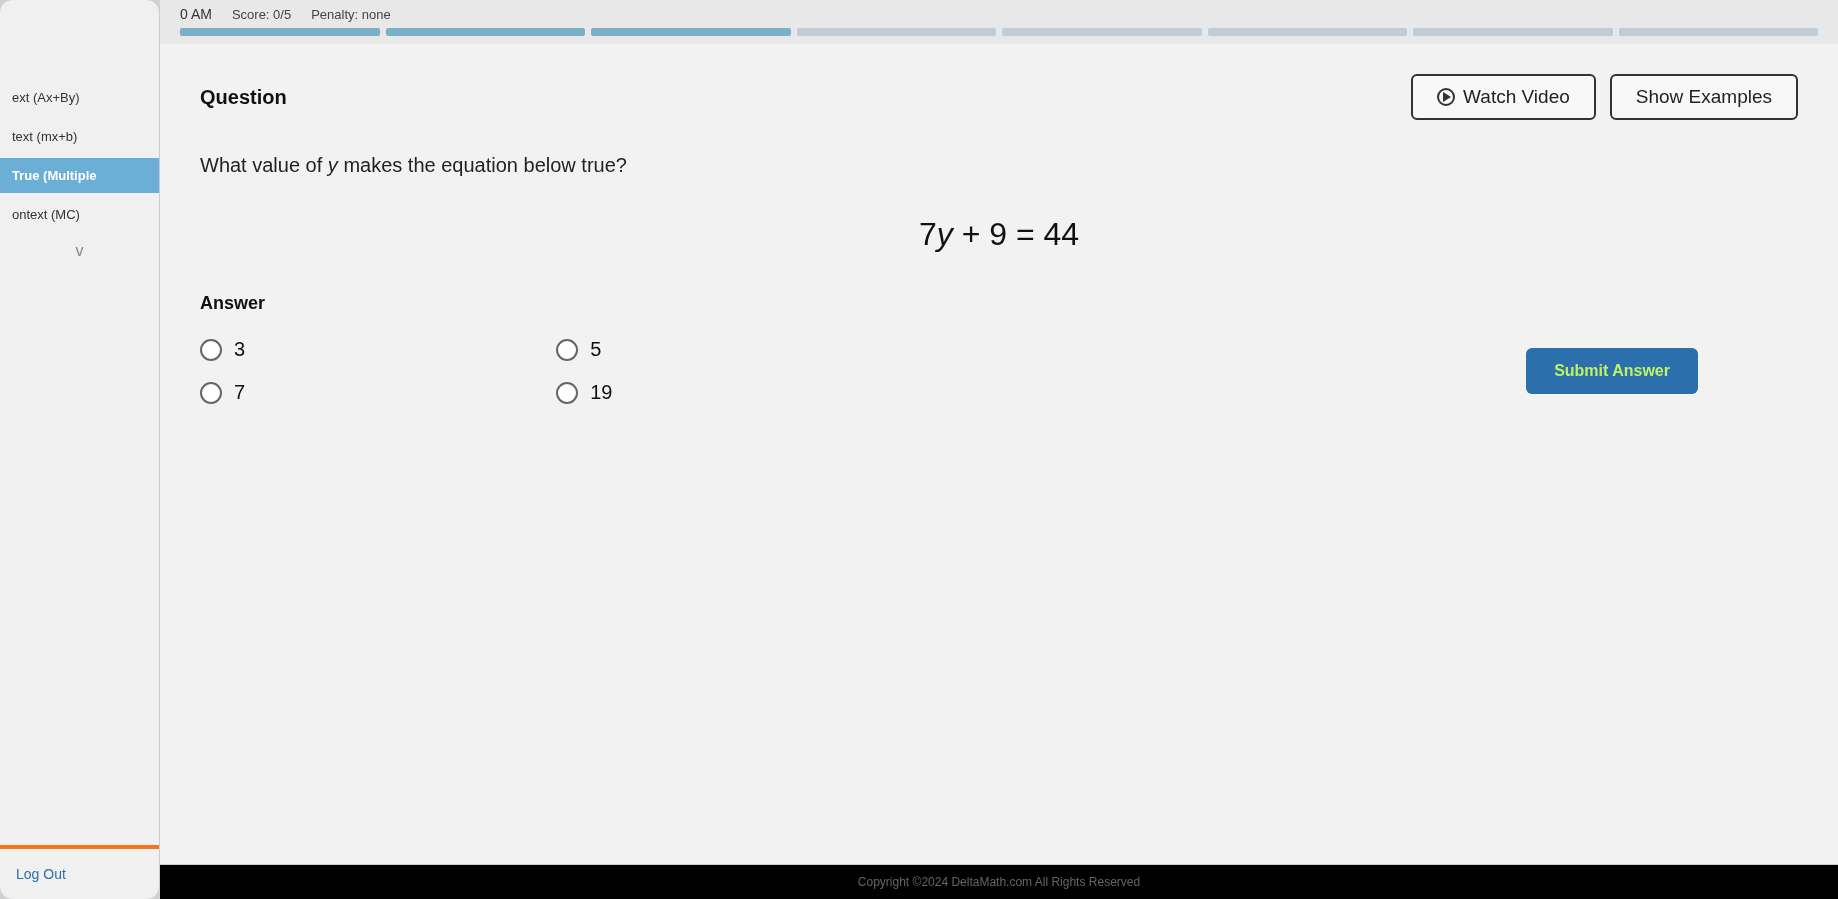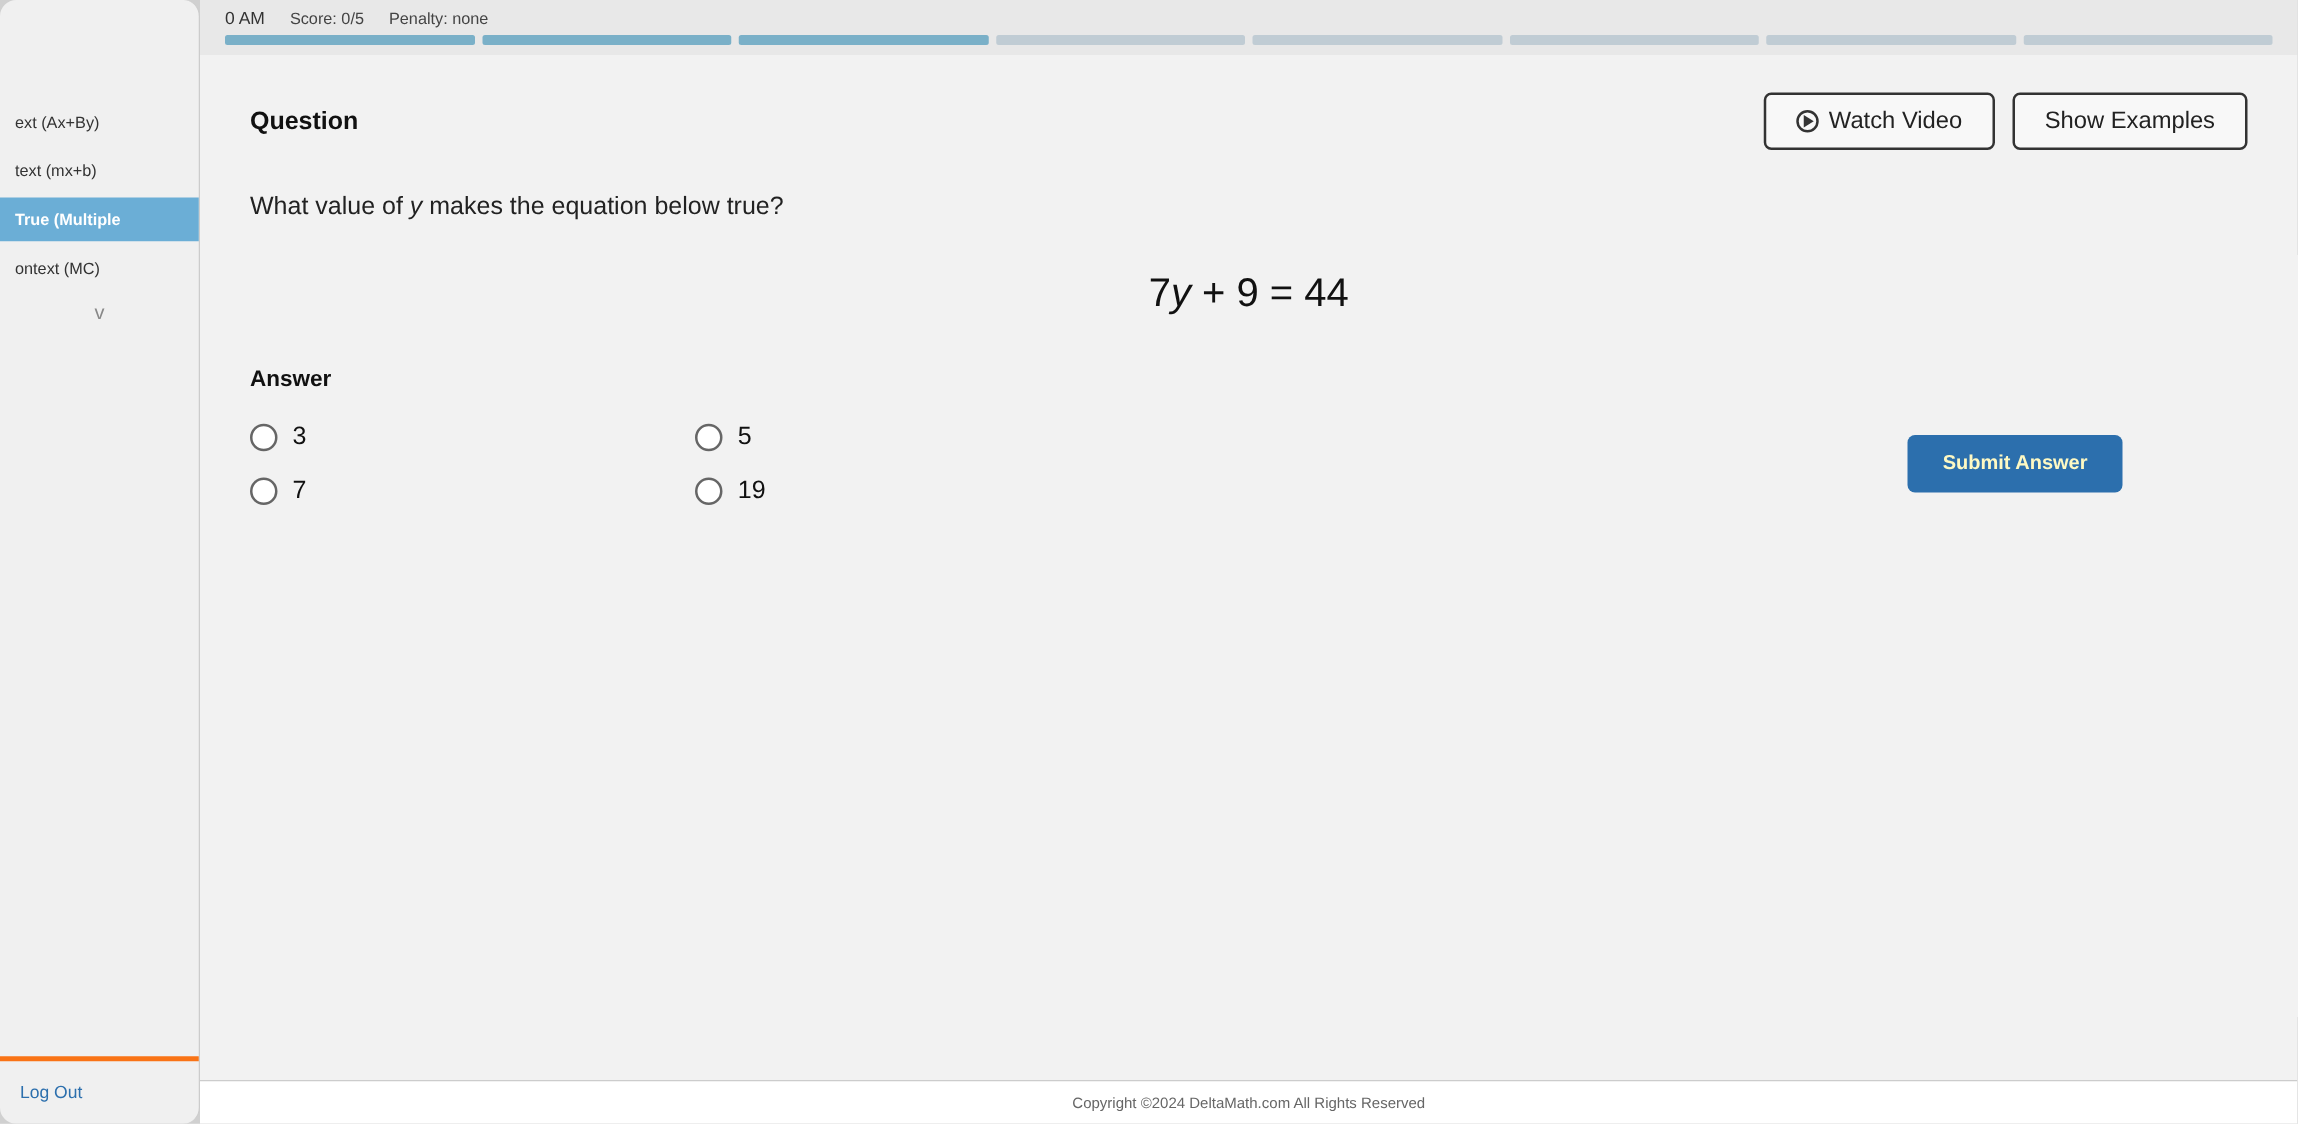--- a/index.html
+++ b/index.html
@@ -208,37 +208,37 @@
       border-radius: 50%;
       flex-shrink: 0;
       display: flex;
       align-items: center;
       justify-content: center;
       background: white;
     }
 
     .submit-btn {
       background: #2c6fad;
-      color: #fef9c3;
+      color: #bef264;
       border: none;
       border-radius: 6px;
       padding: 14px 28px;
       font-size: 16px;
       font-weight: bold;
       cursor: pointer;
     }
 
     
     .footer {
       padding: 10px 20px;
       font-size: 12px;
       color: #666;
       text-align: center;
       border-top: 1px solid #ccc;
-      background: #ffffff;
+      background: #000000;
     }
 
     
     .top-info {
       display: flex;
       align-items: center;
       gap: 20px;
       padding: 6px 24px 6px 20px;
       font-size: 13px;
       color: #444;

